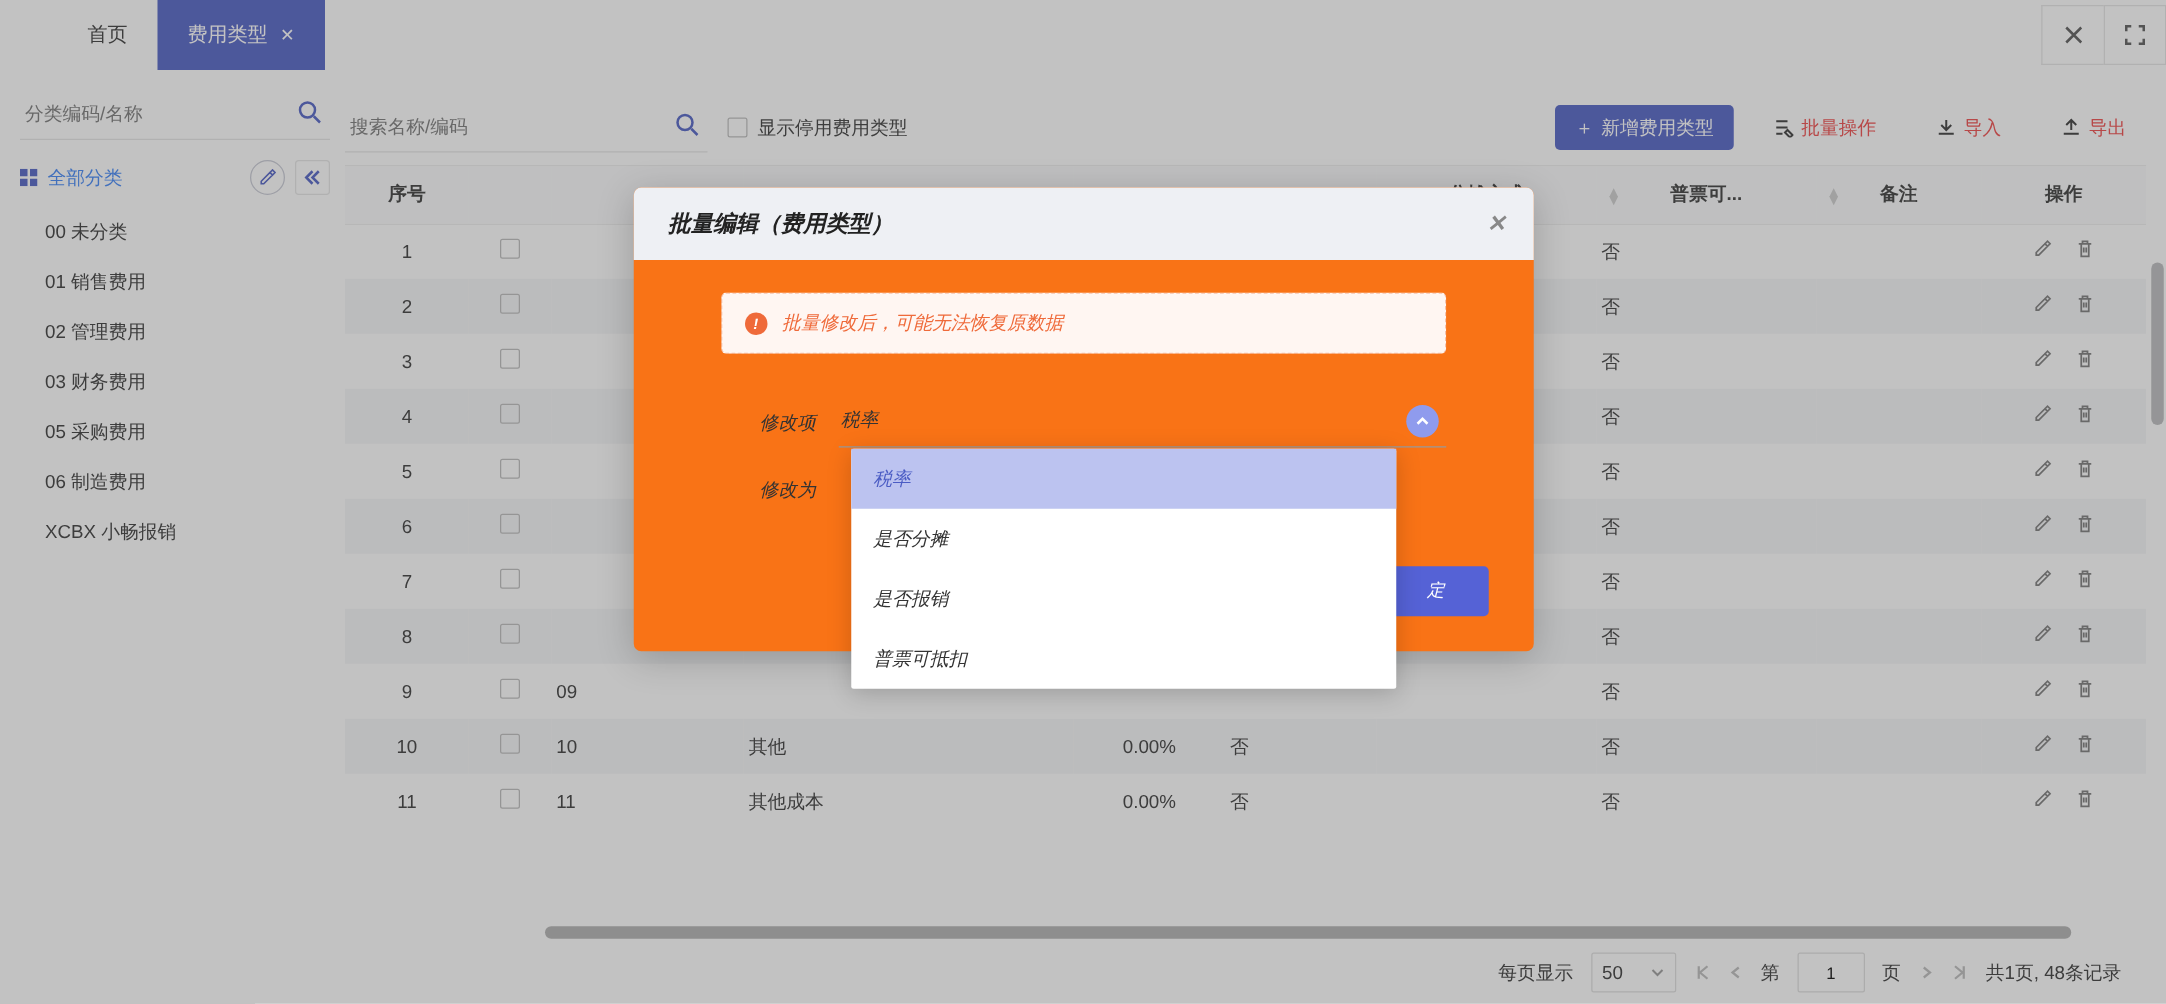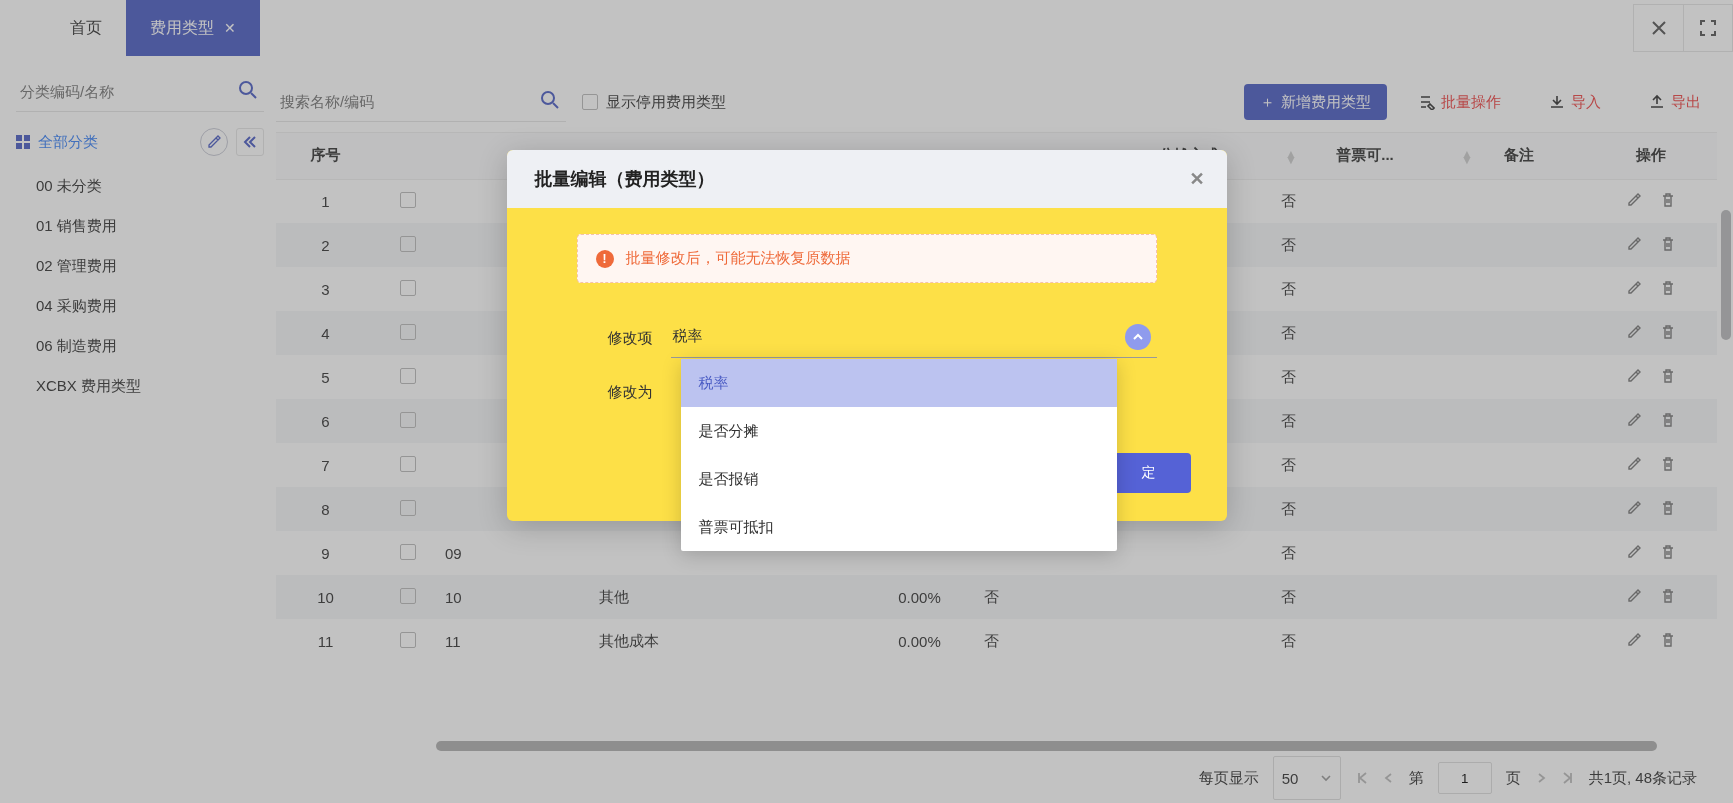--- a/index.html
+++ b/index.html
@@ -55,27 +55,27 @@
     table.data tbody tr:nth-child(even) td { background: #f5f6f8; }
     table.data tbody td.left { text-align: left; padding-left: 4px; }
     .row-chk { width: 16px; height: 16px; border: 1px solid #bbb; border-radius: 2px; display: inline-block; }
     .row-actions { display: inline-flex; gap: 18px; color: #666; }
     .row-actions span { cursor: pointer; }
     
     .hscroll { height: 14px; background: #fff; position: relative; }
     .hscroll .track { position: absolute; left: 160px; right: 60px; top: 2px; height: 10px; background: #b0b0b0; border-radius: 6px; }
     
     .pager { height: 50px; display: flex; align-items: center; justify-content: flex-end; gap: 14px; font-size: 15px; color: #333; padding-right: 20px; }
-    .pager .select { width: 68px; height: 44px; border: 1px solid #ddd; display: inline-flex; align-items: center; justify-content: space-between; padding: 0 8px; border-radius: 2px; }
+    .pager .select { width: 68px; height: 32px; border: 1px solid #ddd; display: inline-flex; align-items: center; justify-content: space-between; padding: 0 8px; border-radius: 2px; }
     .pager .page-input { width: 54px; height: 32px; border: 1px solid #ddd; text-align: center; border-radius: 2px; }
     .pager .nav-btn { color: #999; cursor: pointer; font-size: 15px; }
     
     
     .overlay { position: absolute; inset: 0; background: rgba(80,80,80,0.35); display: flex; align-items: flex-start; justify-content: center; padding-top: 150px; }
-    .modal { background: #fde047; width: 720px; border-radius: 6px; box-shadow: 0 6px 30px rgba(0,0,0,0.2); position: relative; }
+    .modal { background: #f97316; width: 720px; border-radius: 6px; box-shadow: 0 6px 30px rgba(0,0,0,0.2); position: relative; font-style: italic; }
     .modal-header { background: #eef0f4; height: 58px; border-radius: 6px 6px 0 0; display: flex; align-items: center; padding: 0 28px; font-size: 18px; font-weight: 600; color: #222; }
     .modal-header .close { position: absolute; right: 22px; top: 18px; font-size: 18px; color: #888; cursor: pointer; }
     .modal-body { padding: 26px 70px 34px 70px; }
     .alert { background: #fff6f2; border: 1px dashed #f5c2ac; border-radius: 4px; padding: 14px 18px; display: flex; align-items: center; gap: 12px; color: #ef6a3a; font-size: 15px; margin-bottom: 28px; }
     .alert .ico { width: 18px; height: 18px; border-radius: 50%; background: #ef6a3a; color: #fff; display: inline-flex; align-items: center; justify-content: center; font-size: 12px; font-weight: 700; }
     .form-row { display: flex; align-items: center; gap: 18px; height: 54px; font-size: 15px; position: relative; }
     .form-row .label { width: 76px; text-align: right; color: #333; }
     .radio { width: 18px; height: 18px; border: 2px solid #bbb; border-radius: 50%; display: inline-block; }
     .radio-opt { display: inline-flex; align-items: center; gap: 8px; margin-right: 26px; cursor: pointer; }
     .select-field { flex: 1; height: 40px; display: flex; align-items: center; justify-content: space-between; border-bottom: 1px solid #999; padding: 0 6px 2px 2px; cursor: pointer; }
@@ -147,23 +147,24 @@
       <span class="collapse-btn">
         <svg width="14" height="14" viewBox="0 0 14 14">
             <path d="M7 2 L2 7 L7 12 M12 2 L7 7 L12 12" stroke="#4b5cc4" stroke-width="2" fill="none"></path>
           </svg>
       </span>
     </div>
     <ul class="sidebar-list">
       <li><span>00 未分类</span></li>
       <li><span>01 销售费用</span></li>
       <li><span>02 管理费用</span></li>
-      <li><span>04 采购费用</span></li>
+      <li><span>03 财务费用</span></li>
+      <li><span>05 采购费用</span></li>
       <li><span>06 制造费用</span></li>
-      <li><span>XCBX 费用类型</span></li>
+      <li><span>XCBX 小畅报销</span></li>
     </ul>
   </div>
 
   <div class="content">
     <div class="content-toolbar">
       <div class="search-box">
         <input type="text" placeholder="搜索名称/编码" style="">
         <span class="search-ico">
           <svg width="20" height="20" viewBox="0 0 20 20">
               <circle cx="8" cy="8" r="6" stroke="#4b5cc4" stroke-width="2" fill="none"></circle>

